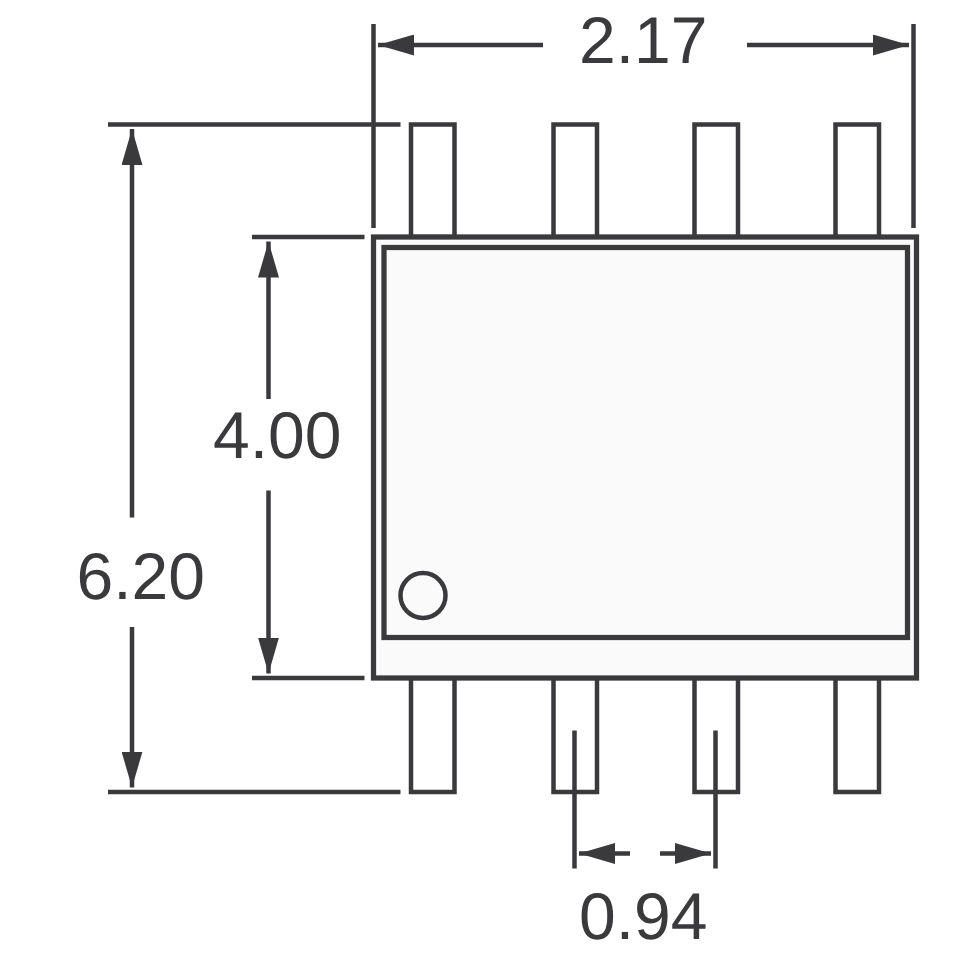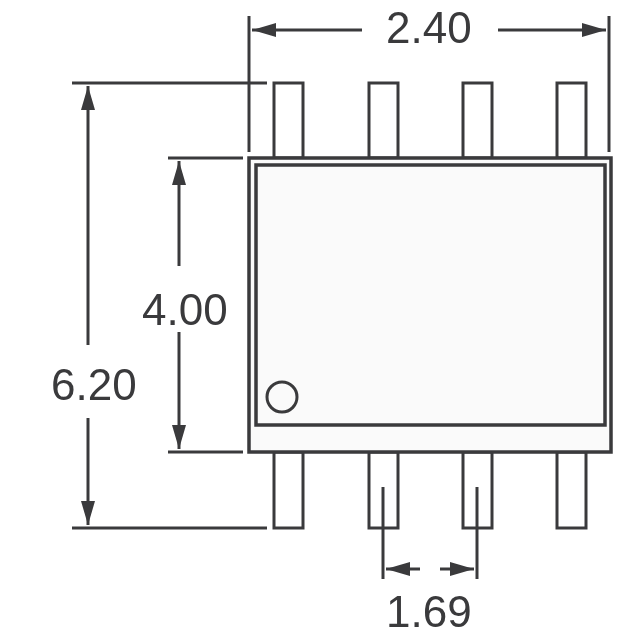--- a/index.html
+++ b/index.html
@@ -56,17 +56,17 @@
       <line x1="179" y1="161" x2="179" y2="266" marker-start="url(#arrBig)"></line>
       <line x1="179" y1="327" x2="179" y2="449" marker-end="url(#arrBig)"></line>
 
       <line x1="383" y1="487" x2="383" y2="579"></line>
       <line x1="477" y1="487" x2="477" y2="579"></line>
       <line x1="386" y1="569" x2="420" y2="569" marker-start="url(#arrBig)"></line>
       <line x1="440" y1="569" x2="474" y2="569" marker-end="url(#arrBig)"></line>
     </g>
   </svg>
 
-  <div class="dim-label" style="left:386px; top:6px;">2.40</div>
+  <div class="dim-label" style="left:386px; top:6px;">2.17</div>
   <div class="dim-label" style="left:26px; top:363px;margin-left:25px;">6.20</div>
-  <div class="dim-label" style="left:142px; top:269px;margin-top:19px;">4.00</div>
-  <div class="dim-label" style="left:386px; top:590px;">1.69</div>
+  <div class="dim-label" style="left:142px; top:269px;">4.00</div>
+  <div class="dim-label" style="left:386px; top:590px;">0.94</div>
 </div>
 
 </body></html>

